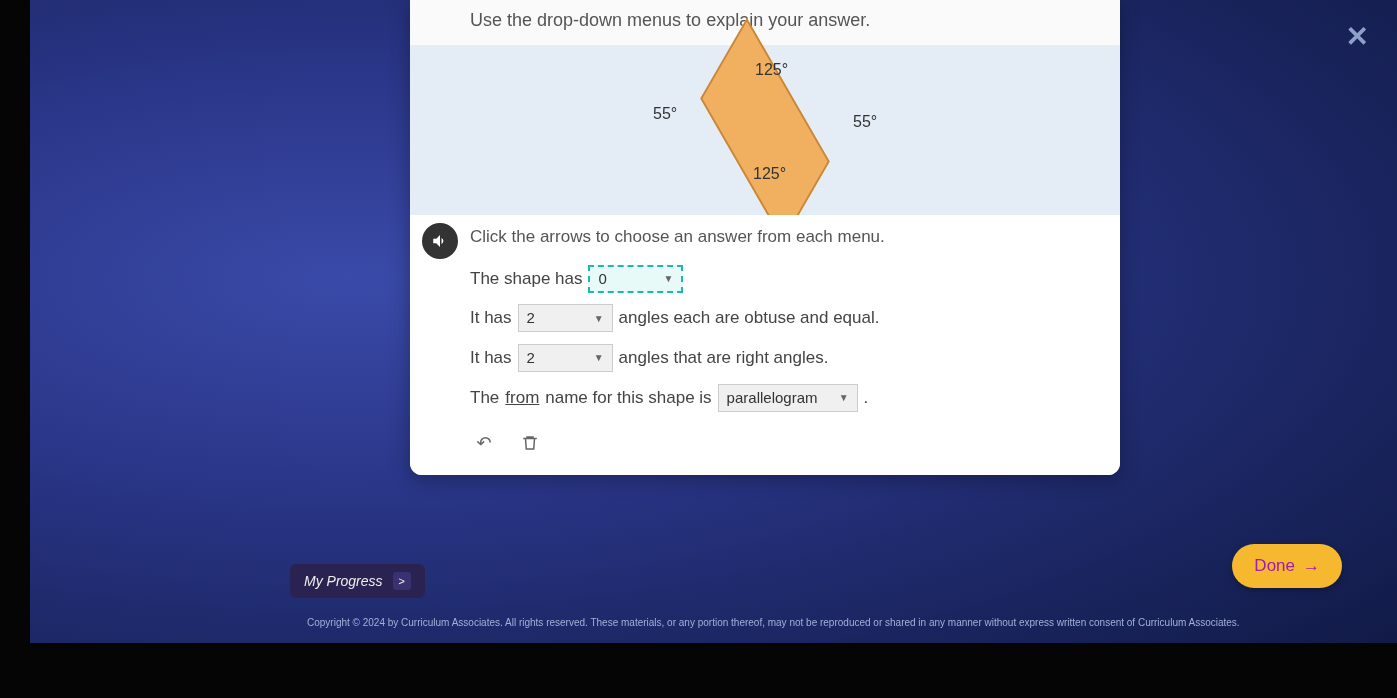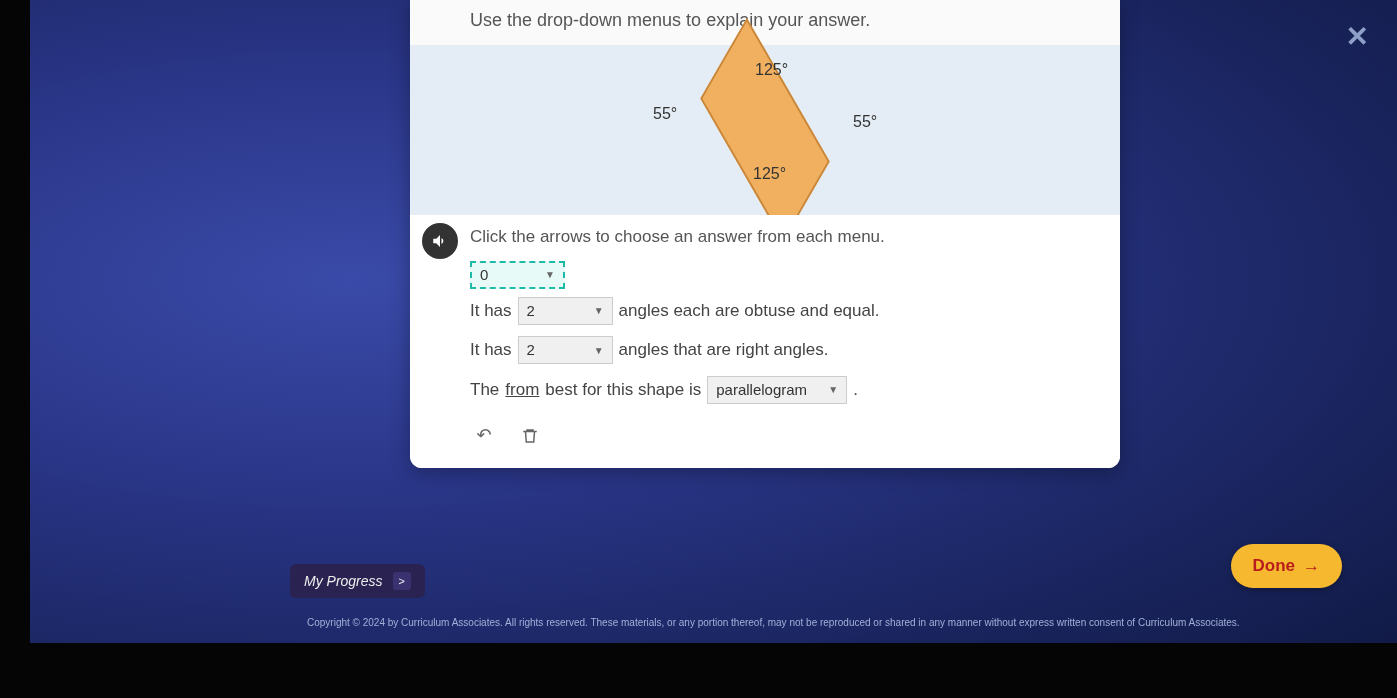--- a/index.html
+++ b/index.html
@@ -79,23 +79,23 @@
   .dropdown.wide { min-width: 140px; }
   .caret { font-size: 10px; color: #666; }
   .best { text-decoration: underline; }
   .tool-row { margin-top: 14px; display: flex; gap: 18px; }
   .tool-btn {
     width: 28px; height: 28px; display: flex; align-items: center; justify-content: center;
     color: #666; font-size: 18px; cursor: pointer;
   }
   .done-btn {
     position: absolute; right: 55px; bottom: 110px;
-    background: #f5b82e; color: #b91c1c;
+    background: #f5b82e; color: #a21caf;
     padding: 12px 22px; border-radius: 24px;
-    font-size: 17px; font-weight: bold;
+    font-size: 17px; font-weight: normal;
     display: flex; align-items: center; gap: 8px;
     cursor: pointer;
     box-shadow: 0 2px 6px rgba(0,0,0,0.3);
   }
   .my-progress {
     position: absolute; left: 290px; bottom: 100px;
     background: #2a2250; color: #eee;
     padding: 8px 14px; border-radius: 6px;
     font-size: 14px; display: flex; align-items: center; gap: 10px;
     cursor: pointer;
@@ -132,20 +132,21 @@
 
   <div class="answer-zone">
     <div class="speaker">
       <svg width="18" height="18" viewBox="0 0 24 24" fill="white">
           <path d="M3 9v6h4l5 5V4L7 9H3zm13.5 3a4.5 4.5 0 0 0-2.5-4v8a4.5 4.5 0 0 0 2.5-4z"></path>
         </svg>
     </div>
     <div class="instruction-click">Click the arrows to choose an answer from each menu.</div>
 
     <div class="sentence">
+      <span>The shape has</span>
       <span class="dropdown active">
         <span>0</span>
         <span class="caret">▼</span>
       </span>
     </div>
 
     <div class="sentence">
       <span>It has</span>
       <span class="dropdown">
         <span>2</span>
@@ -159,21 +160,21 @@
       <span class="dropdown">
         <span>2</span>
         <span class="caret">▼</span>
       </span>
       <span>angles that are right angles.</span>
     </div>
 
     <div class="sentence">
       <span>The</span>
       <span class="best">from</span>
-      <span>best for this shape is</span>
+      <span>name for this shape is</span>
       <span class="dropdown wide">
         <span>parallelogram</span>
         <span class="caret">▼</span>
       </span>
       <span>.</span>
     </div>
 
     <div class="tool-row">
       <div class="tool-btn">↶</div>
       <div class="tool-btn">

